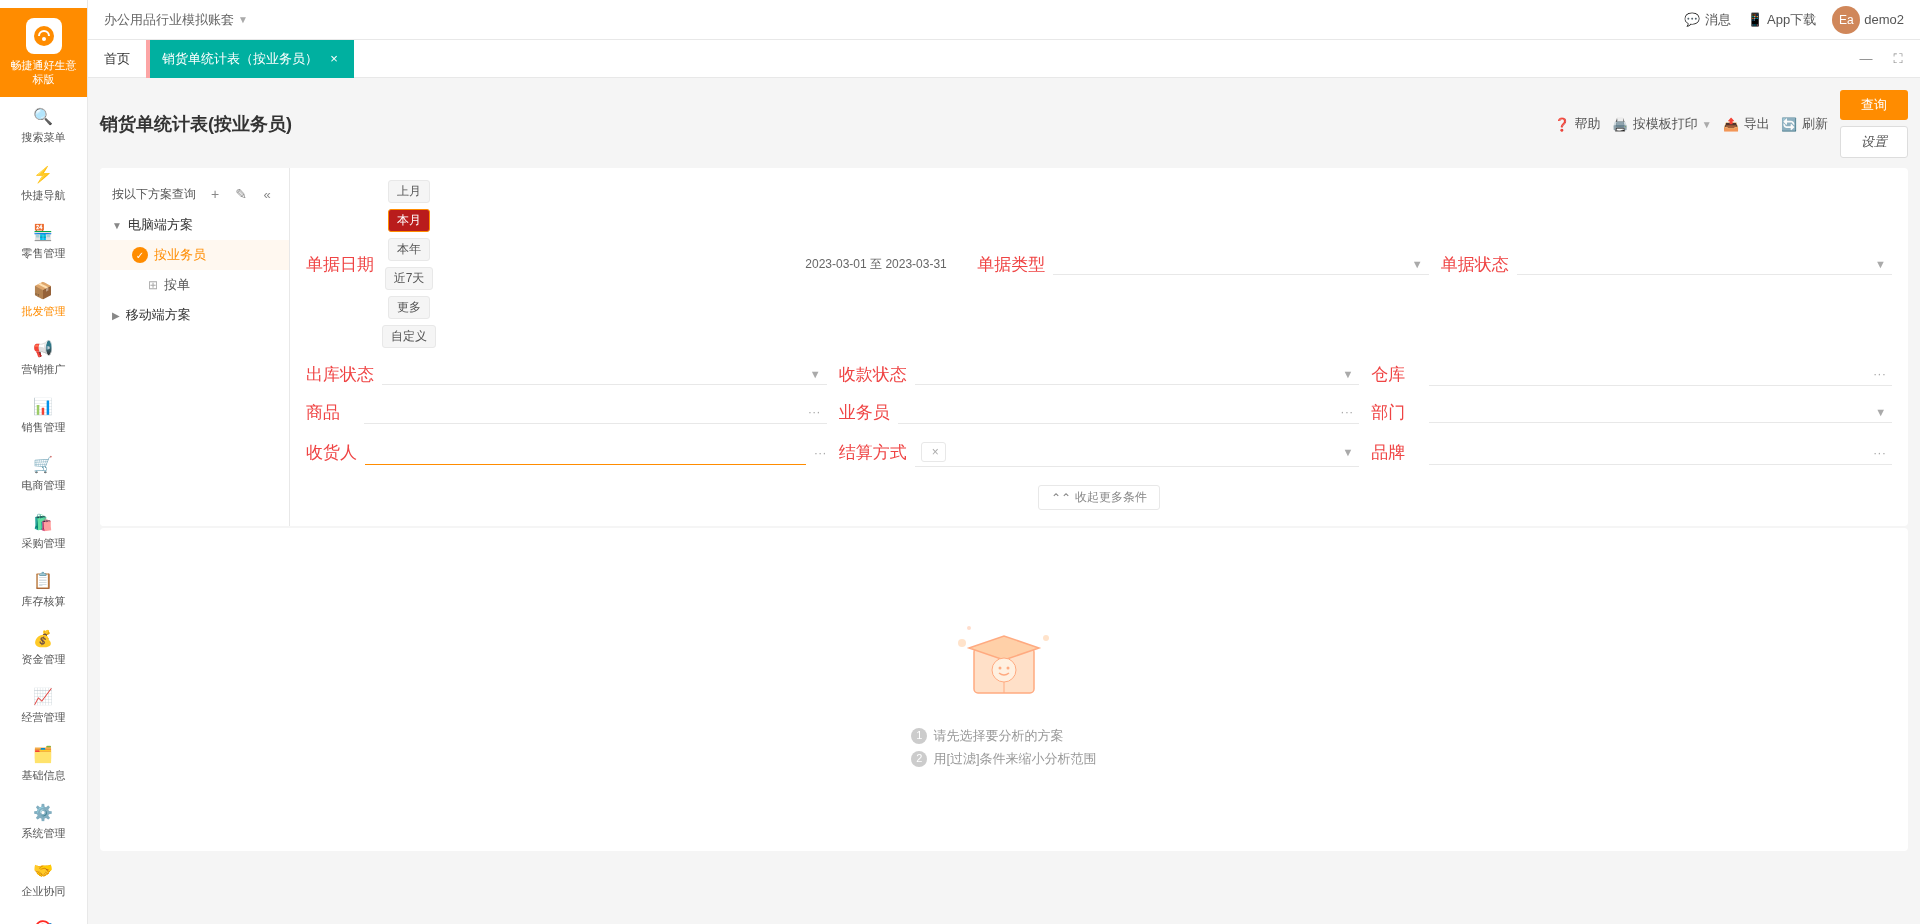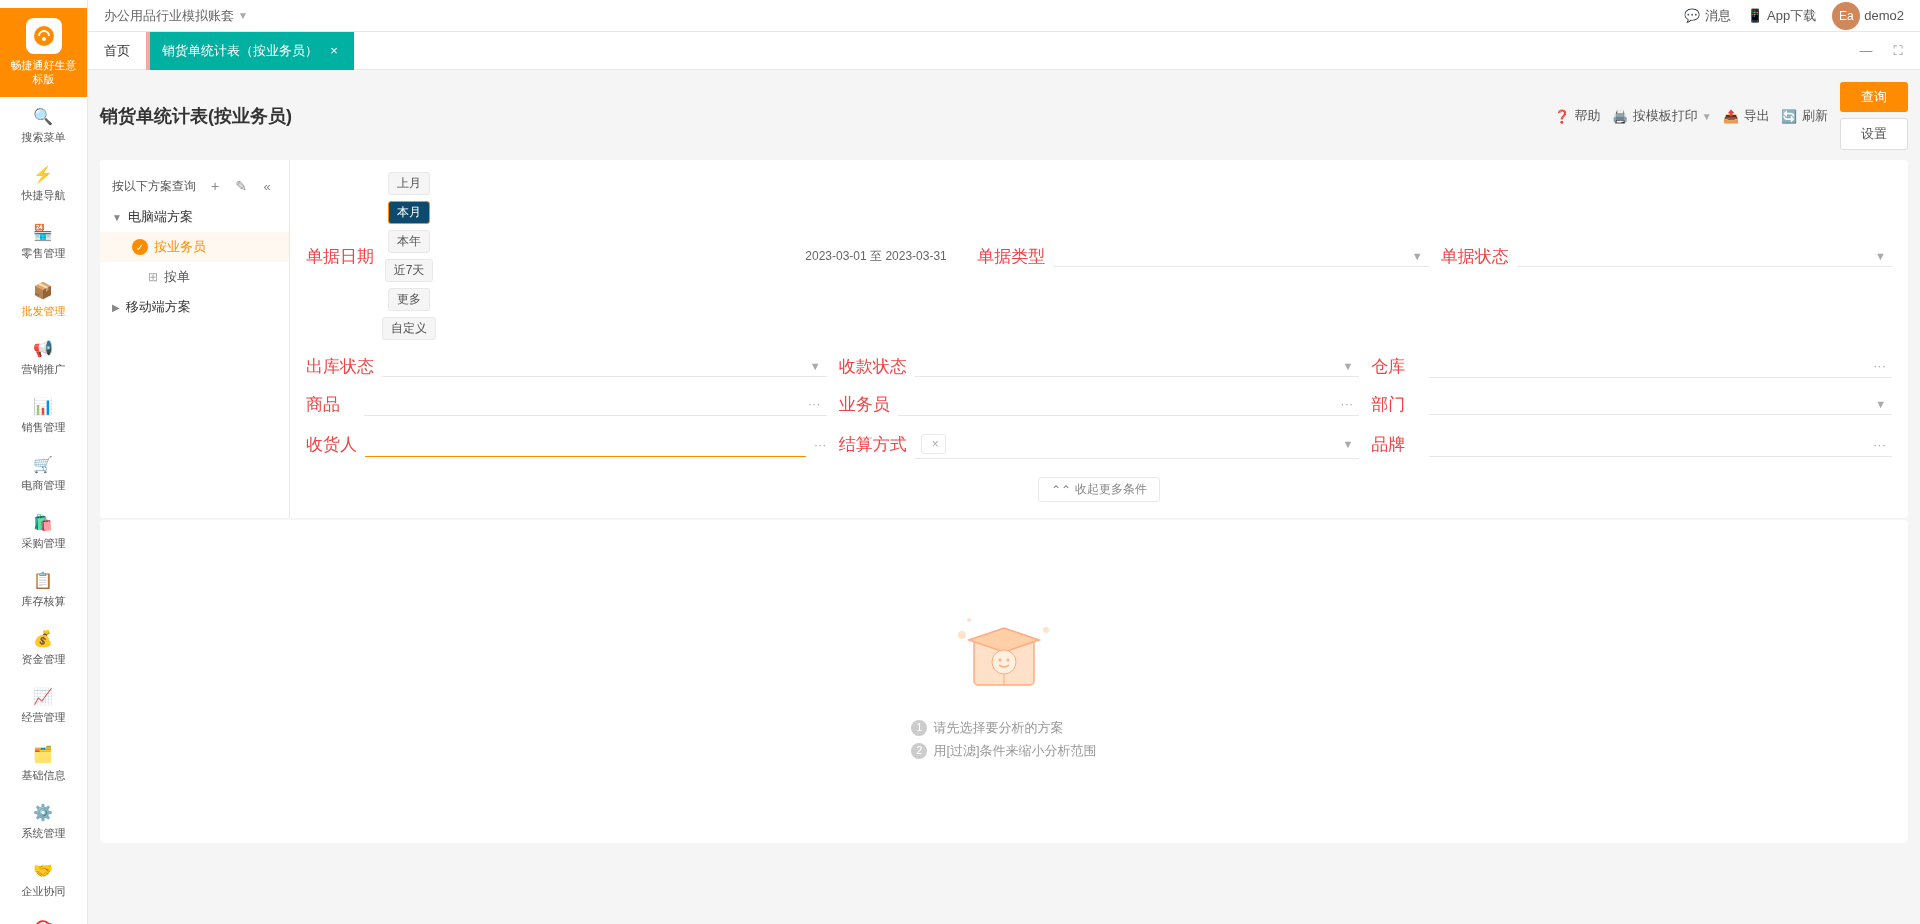--- a/index.html
+++ b/index.html
@@ -15,21 +15,21 @@
     .sidebar-menu { width: 100%; flex: 1; overflow-y: auto; }
     .sidebar-item { width: 100%; padding: 10px 5px; text-align: center; cursor: pointer; color: #555; font-size: 12px; display: flex; flex-direction: column; align-items: center; gap: 3px; }
     .sidebar-item.active { color: #ff8c00; }
     .sidebar-item .s-icon { width: 20px; height: 20px; display: flex; align-items: center; justify-content: center; font-size: 16px; }
     .sidebar-item .s-label { font-size: 11px; }
 
     
     .main-wrapper { flex: 1; display: flex; flex-direction: column; overflow: hidden; }
 
     
-    .top-bar { background: #fff; height: 32px; display: flex; align-items: center; justify-content: space-between; padding: 0 16px; border-bottom: 1px solid #e8e8e8; }
+    .top-bar { background: #fff; height: 40px; display: flex; align-items: center; justify-content: space-between; padding: 0 16px; border-bottom: 1px solid #e8e8e8; }
     .top-bar-left { display: flex; align-items: center; gap: 8px; color: #666; font-size: 13px; }
     .top-bar-dropdown { display: flex; align-items: center; gap: 4px; cursor: pointer; }
     .top-bar-right { display: flex; align-items: center; gap: 16px; color: #555; font-size: 13px; }
     .top-bar-right-item { display: flex; align-items: center; gap: 4px; cursor: pointer; }
     .avatar { width: 28px; height: 28px; border-radius: 50%; background: #d0875a; display: flex; align-items: center; justify-content: center; color: #fff; font-size: 12px; overflow: hidden; }
 
     
     .tabs-bar { background: #fff; height: 38px; display: flex; align-items: center; padding: 0; border-bottom: 1px solid #e8e8e8; }
     .tab-home { padding: 0 16px; height: 38px; display: flex; align-items: center; color: #333; font-size: 13px; cursor: pointer; border-right: 4px solid #fca5a5; }
     .tab-active { background: #00b0a0; color: #fff; padding: 0 12px; height: 38px; display: flex; align-items: center; gap: 8px; font-size: 13px; cursor: pointer; }
@@ -39,21 +39,21 @@
 
     
     .content-area { flex: 1; overflow: auto; background: #f5f5f5; padding: 12px; }
 
     
     .page-header { display: flex; align-items: center; justify-content: space-between; margin-bottom: 10px; }
     .page-title { font-size: 18px; font-weight: 600; color: #333; }
     .page-actions { display: flex; align-items: center; gap: 12px; }
     .page-action-item { display: flex; align-items: center; gap: 4px; color: #555; font-size: 13px; cursor: pointer; }
     .btn-query { background: #ff8c00; color: #fff; border: none; padding: 6px 20px; border-radius: 3px; cursor: pointer; font-size: 13px; }
-    .btn-set { background: #fff; color: #555; border: 1px solid #ddd; padding: 6px 20px; border-radius: 3px; cursor: pointer; font-size: 13px; }
+    .btn-set { background: #fff; color: #555; border: 1px solid #ddd; padding: 6px 20px; border-radius: 3px; cursor: pointer; font-size: 13px; font-style: italic; }
 
     
     .filter-container { background: #fff; border-radius: 4px; padding: 0; display: flex; overflow: hidden; }
 
     
     .scheme-panel { width: 190px; border-right: 1px solid #e8e8e8; padding: 10px 0; background: #fff; }
     .scheme-header { display: flex; align-items: center; justify-content: space-between; padding: 6px 12px; font-size: 13px; color: #555; }
     .scheme-header-title { font-size: 12px; color: #555; }
     .scheme-icons { display: flex; gap: 6px; }
     .scheme-icon-btn { width: 20px; height: 20px; display: flex; align-items: center; justify-content: center; cursor: pointer; color: #888; font-size: 14px; }
@@ -76,21 +76,21 @@
     .filter-label { color: #ef4444; font-size: 17px; white-space: nowrap; min-width: 50px; }
     .filter-input { flex: 1; border: none; border-bottom: 1px solid #e8e8e8; padding: 4px 6px; font-size: 13px; color: #333; outline: none; background: transparent; }
     .filter-select { flex: 1; display: flex; align-items: center; justify-content: space-between; border-bottom: 1px solid #e8e8e8; padding: 4px 6px; cursor: pointer; }
     .filter-select-val { color: #333; font-size: 13px; }
     .filter-select-arrow { color: #aaa; font-size: 11px; }
     .filter-dots { color: #aaa; font-size: 13px; cursor: pointer; }
 
     
     .date-filter { display: flex; align-items: center; gap: 6px; flex-direction: column; }
     .date-btn { padding: 2px 8px; border-radius: 3px; font-size: 12px; cursor: pointer; color: #555; background: #f5f5f5; border: 1px solid #e8e8e8; }
-    .date-btn.active { background: #0c4a6e; color: #fff; border-color: #ff8c00; }
+    .date-btn.active { background: #b91c1c; color: #fff; border-color: #ff8c00; }
 
     
     .collapse-row { display: flex; align-items: center; justify-content: center; padding: 4px 0; }
     .collapse-btn { display: flex; align-items: center; gap: 4px; color: #888; font-size: 12px; cursor: pointer; border: 1px solid #e8e8e8; border-radius: 3px; padding: 3px 12px; background: #fff; }
 
     
     .tag-item { display: flex; align-items: center; gap: 4px; border: 1px solid #e8e8e8; border-radius: 3px; padding: 2px 6px; font-size: 12px; color: #555; }
     .tag-close { cursor: pointer; color: #aaa; }
 
     

